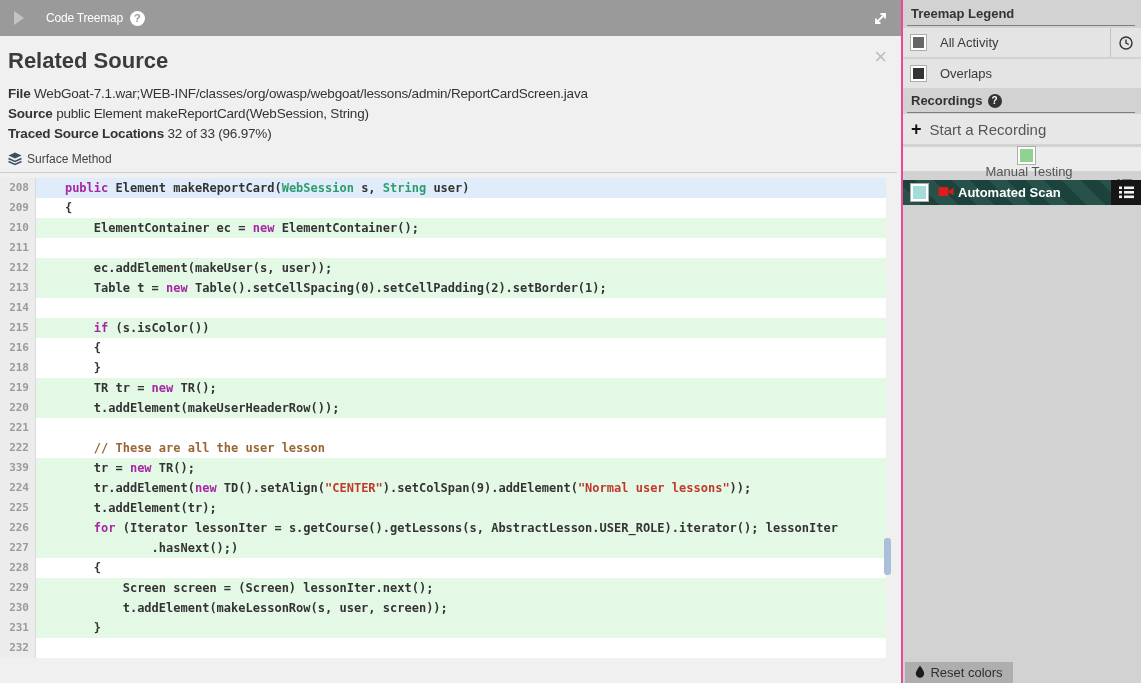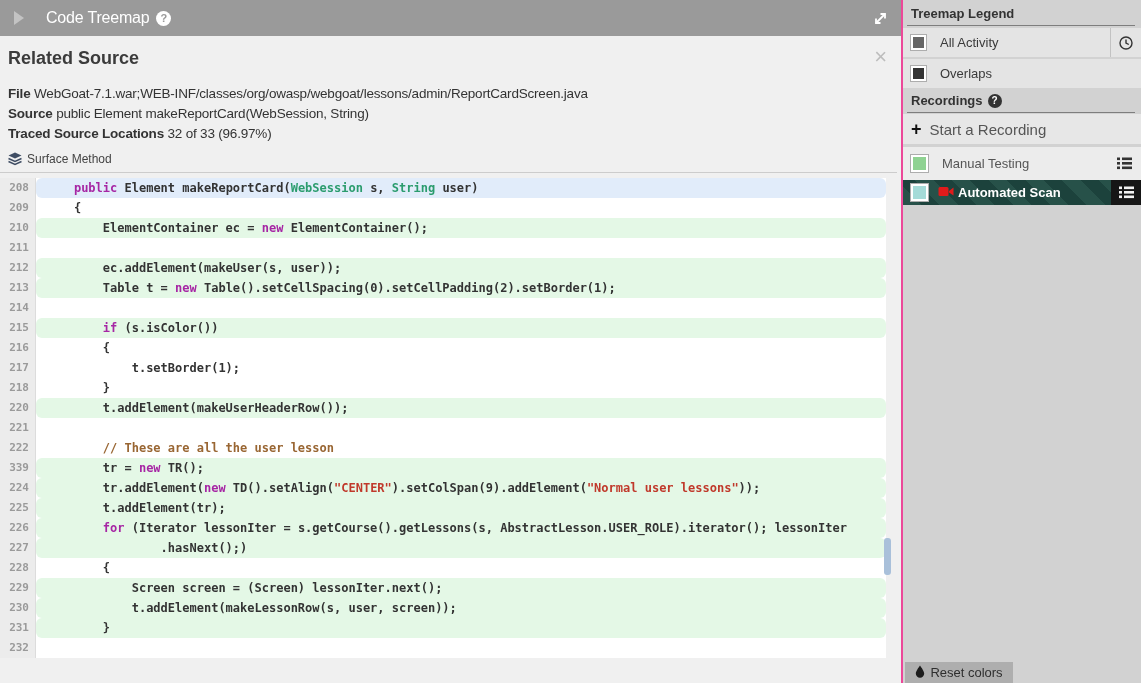--- a/index.html
+++ b/index.html
@@ -5,45 +5,45 @@
   * { margin:0; padding:0; box-sizing:border-box; }
   html,body { width:1141px; height:683px; overflow:hidden; background:#d2d2d2;
               font-family:"Liberation Sans", sans-serif; }
   .app { position:relative; width:1141px; height:683px; }
 
   
   .topbar { position:absolute; left:0; top:0; width:903px; height:36px;
             background:#9a9a9a; display:flex; align-items:center; }
   .tb-play { width:0; height:0; border-top:7px solid transparent; border-bottom:7px solid transparent;
              border-left:10px solid #c3c3c3; margin-left:14px; }
-  .tb-title { color:#fff; font-size:16px; margin-left:22px; letter-spacing:-0.2px; }
+  .tb-title { color:#fff; font-size:12px; margin-left:22px; letter-spacing:-0.2px; }
   .help-light { display:inline-block; width:15px; height:15px; border-radius:50%; background:#fff;
                 color:#9a9a9a; font-size:11px; font-weight:bold; text-align:center; line-height:15px;
                 margin-left:7px; }
   .tb-expand { position:absolute; right:14px; top:10px; }
 
   
   .panel { position:absolute; left:0; top:36px; width:903px; height:647px; background:#f0f0f0; }
   .close-x { position:absolute; right:16px; top:12px; color:#bdbdbd; font-size:22px; line-height:18px;
              cursor:pointer; }
-  .panel-title { position:absolute; left:8px; top:12px; font-size:18px; font-weight:bold; color:#3b3b3b; }
+  .panel-title { position:absolute; left:8px; top:12px; font-size:22px; font-weight:bold; color:#3b3b3b; }
   .meta { position:absolute; left:8px; top:48px; font-size:13.5px; color:#333; line-height:20px;
           letter-spacing:-0.2px; }
   .meta b { font-weight:bold; }
   .surface { position:absolute; left:8px; top:116px; font-size:12px; color:#444;
              display:flex; align-items:flex-start; gap:5px; }
   .divider { position:absolute; left:0; top:136px; width:897px; height:1px; background:#cccccc; }
 
   
   .code { position:absolute; left:0; top:142px; width:886px; background:#fff;
           font-family:"DejaVu Sans Mono", monospace; font-size:12px; }
   .code-row { display:flex; height:20px; line-height:20px;font-weight:bold; }
   .ln { width:36px; background:#ececec; color:#9a9a9a; text-align:right; padding-right:6px;
         border-right:1px solid #dcdcdc; flex:none; font-size:11px; }
-  .src { flex:1; white-space:pre; padding-left:9px; color:#333; overflow:hidden;border-radius:6px; }
+  .src { flex:1; white-space:pre; color:#333; overflow:hidden; }
   .hl-sel .src { background:#e1ecfa; }
   .hl-cov .src { background:#e4f8e6; }
   .tk-kw  { color:#a626a4; }
   .tk-type{ color:#2b9c6e; }
   .tk-str { color:#c0392b; }
   .tk-com { color:#996633; }
   .vscroll-thumb { position:absolute; left:884px; top:502px; width:7px; height:37px;
                    background:#a9c0da; border-radius:3px; }
 
   
@@ -146,26 +146,26 @@
         </div>
         <div class="code-row hl-cov">
           <span class="ln">215</span>
           <span class="src"><span>        </span><span class="tk-kw">if</span><span> (s.isColor())</span></span>
         </div>
         <div class="code-row">
           <span class="ln">216</span>
           <span class="src"><span>        {</span></span>
         </div>
         <div class="code-row">
-          <span class="ln">217</span>
-          <span class="src"><span>            t.setBorder(1);</span></span>
-        </div>
-        <div class="code-row">
           <span class="ln">218</span>
           <span class="src"><span>        }</span></span>
+        </div>
+        <div class="code-row hl-cov">
+          <span class="ln">219</span>
+          <span class="src"><span>        TR tr = </span><span class="tk-kw">new</span><span> TR();</span></span>
         </div>
         <div class="code-row hl-cov">
           <span class="ln">220</span>
           <span class="src"><span>        t.addElement(makeUserHeaderRow());</span></span>
         </div>
         <div class="code-row">
           <span class="ln">221</span>
           <span class="src"><span></span></span>
         </div>
         <div class="code-row">
@@ -240,21 +240,21 @@
       <span>Recordings</span>
       <span class="help-dark">?</span>
     </div>
     <div class="sb-rule" style="top:112px;"></div>
 
     <div class="start-row">
       <span class="start-plus">+</span>
       <span>Start a Recording</span>
     </div>
 
-    <div class="sb-row" style="top:147px; height:33px; background:#ececec;">
+    <div class="sb-row" style="top:147px; height:24px; background:#ececec;flex-direction:column;">
       <span class="swatch" style="width: 17px; height: 17px; background: rgb(143, 210, 146);"></span>
       <span class="sb-label" style="color:#555;">Manual Testing</span>
       <span class="row-right-plain">
         <svg width="15" height="13" viewBox="0 0 15 13" fill="#333">
           <rect x="0" y="0.5" width="3" height="2.6"></rect>
             <rect x="5" y="0.5" width="10" height="2.6"></rect>
           <rect x="0" y="5" width="3" height="2.6"></rect>
             <rect x="5" y="5" width="10" height="2.6"></rect>
           <rect x="0" y="9.5" width="3" height="2.6"></rect>
             <rect x="5" y="9.5" width="10" height="2.6"></rect>

